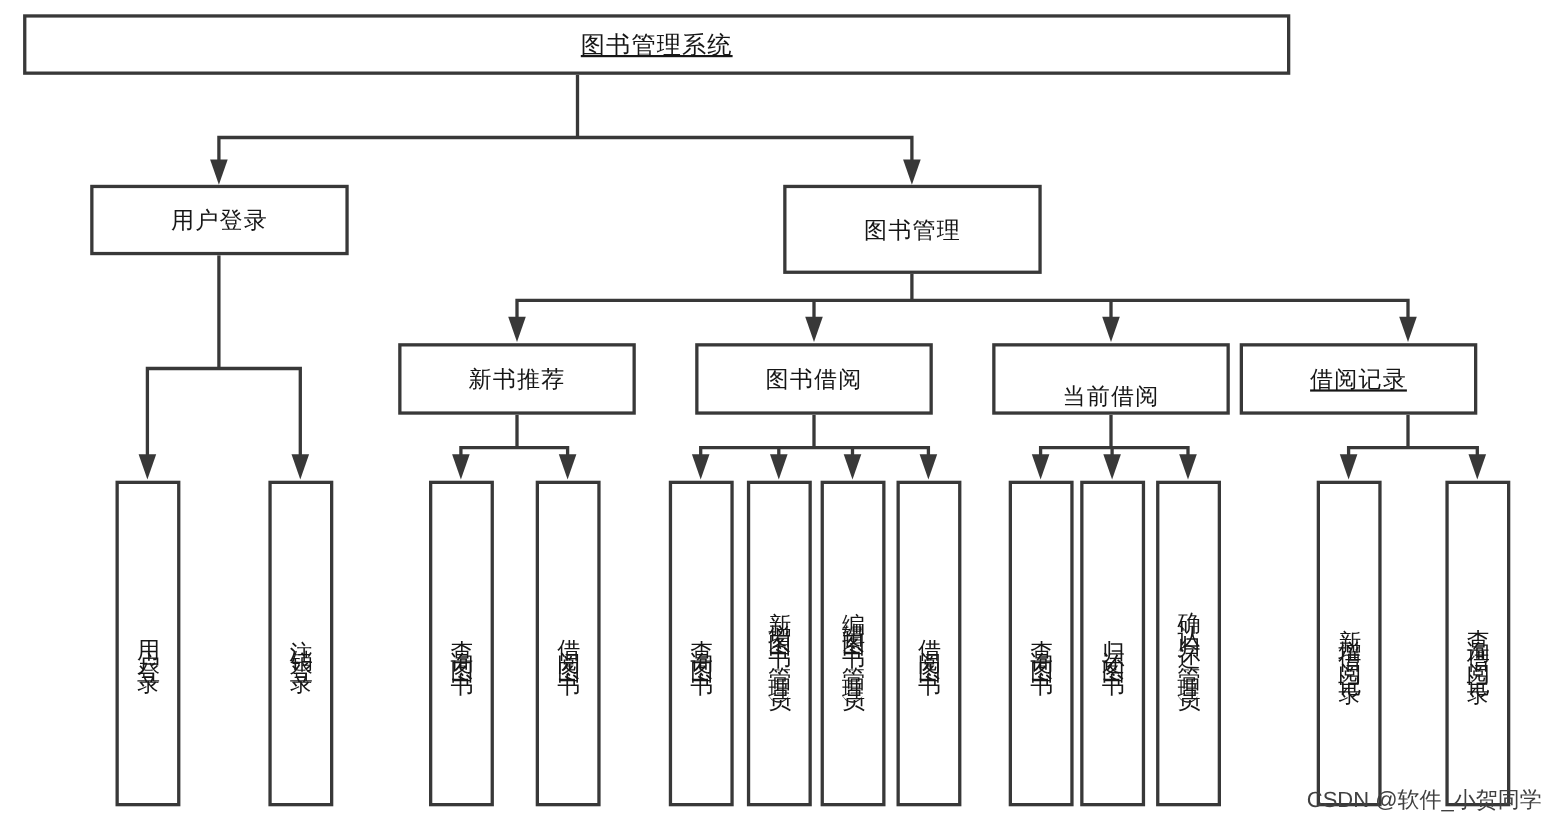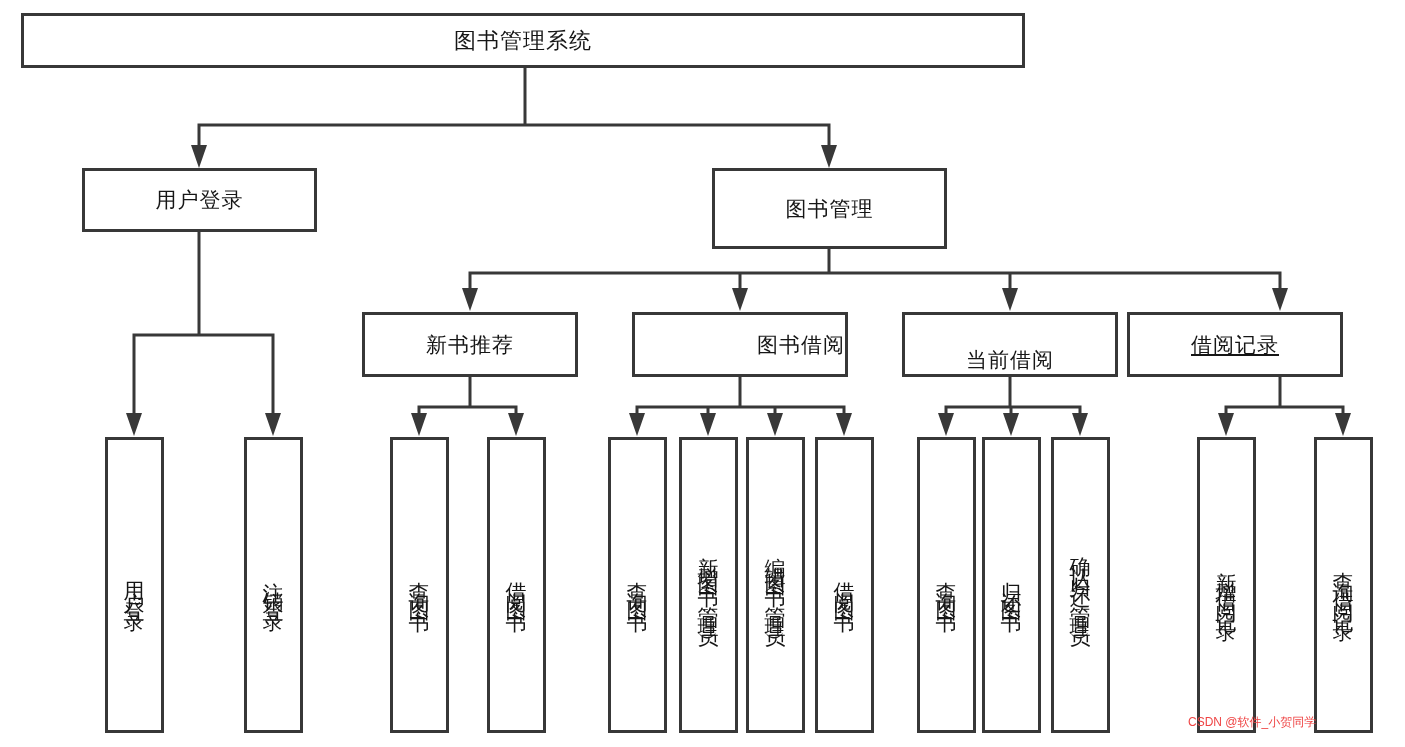--- a/index.html
+++ b/index.html
@@ -38,46 +38,46 @@
   .root-label { font-size: 22px; }
   .v-text {
     writing-mode: vertical-rl;
     text-orientation: mixed;
     font-size: 21px;
     letter-spacing: 10px;
     line-height: 1;
     white-space: nowrap;
   }
   
-  .n-root   { left: 21px;  top: 13px;  width: 1004px; height: 55px; }
+  .n-root   { left: 21px;  top: 13px;  width: 1152px; height: 55px; text-decoration: underline; }
   
   .n-l2a    { left: 82px;  top: 168px; width: 235px; height: 64px; }
   .n-l2b    { left: 712px; top: 168px; width: 235px; height: 81px; }
   
   .l3       { top: 312px; width: 216px; height: 65px; }
   .n-l3a    { left: 362px;  }
-  .n-l3b    { left: 632px; justify-content: flex-end;  }
+  .n-l3b    { left: 632px;  }
   .n-l3c    { left: 902px; align-items: flex-end;  }
   .n-l3d    { left: 1127px; text-decoration: underline; }
   
   .l4       { top: 437px; width: 59px; height: 296px; }
   .n-g1a { left: 105px; }  .n-g1b { left: 244px; }
   .n-g2a { left: 390px; }  .n-g2b { left: 487px; }
   .n-g3a { left: 608px; }  .n-g3b { left: 679px; }
   .n-g3c { left: 746px; }  .n-g3d { left: 815px; }
   .n-g4a { left: 917px; }  .n-g4b { left: 982px; }
   .n-g4c { left: 1051px; }
   .n-g5a { left: 1197px; } .n-g5b { left: 1314px; }
 
   .watermark {
     position: absolute;
     left: 1188px;
     top: 714px;
-    font-size: 12px;
-    color: #ef4444;
+    font-size: 20px;
+    color: #404040;
     white-space: nowrap;
   }
   .wire  { stroke: #383838; stroke-width: 3; fill: none; }
   .arrow { fill: #383838; stroke: none; }
 </style>
 </head>
 <body>
 
 <div id="canvas">
 

